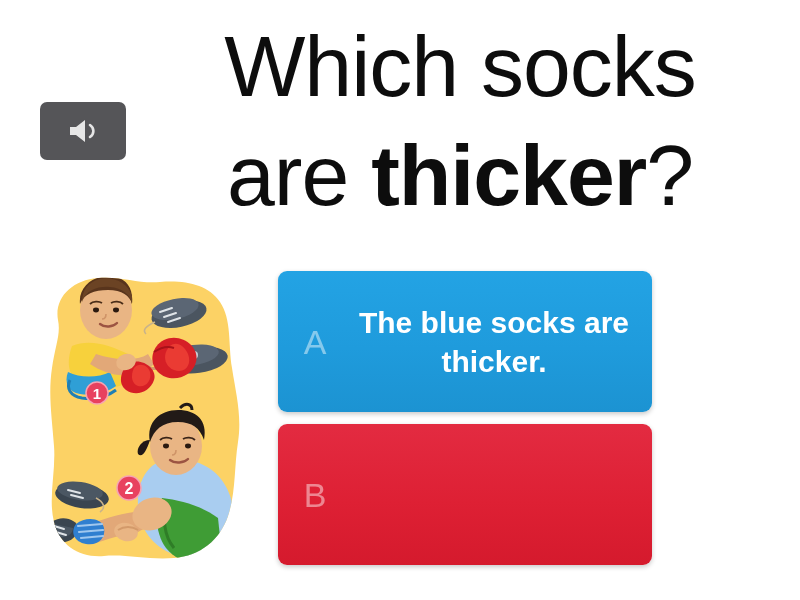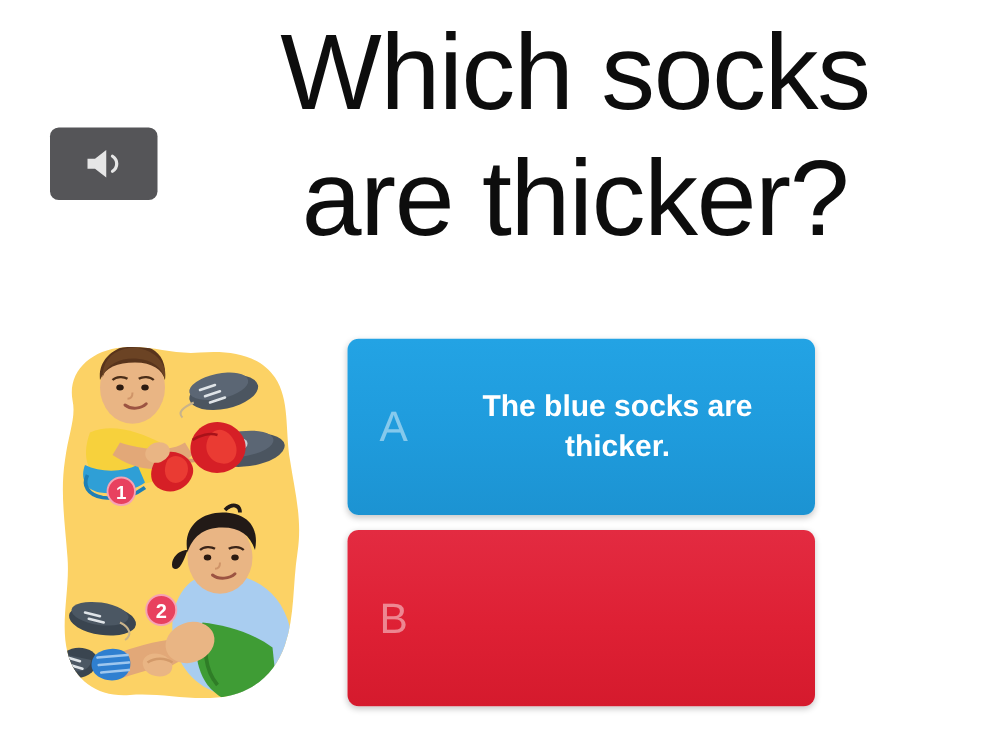--- a/index.html
+++ b/index.html
@@ -47,22 +47,22 @@
     align-items: center;
     justify-content: flex-start;
     text-align: center;
     color: #0d0d0d;
     font-size: 86px;
     line-height: 1.18;
     font-weight: 400;
     letter-spacing: -1px;
     white-space: nowrap;
   }
-  .question-line { display: block; }
-  .title-emph { font-weight: 400; }
+  .question-line { display: block; margin-top: 8px; }
+  .title-emph { font-weight: 700; }
 
   
   .illustration {
     position: absolute;
     left: 42px;
     top: 268px;
     width: 212px;
     height: 296px;
   }
   .illustration svg { display: block; width: 212px; height: 296px; }
@@ -97,21 +97,21 @@
     font-size: 34px;
     font-weight: 400;
     color: rgba(255,255,255,0.46);
     line-height: 1;
   }
   .answer-text {
     flex: 1 1 auto;
     padding-right: 16px;
     text-align: center;
     color: #ffffff;
-    font-size: 24px;
+    font-size: 30px;
     font-weight: 700;
     line-height: 1.3;
   }
 </style>
 </head>
 <body>
 
 <div class="quiz-stage">
 
   <div class="audio-button">

